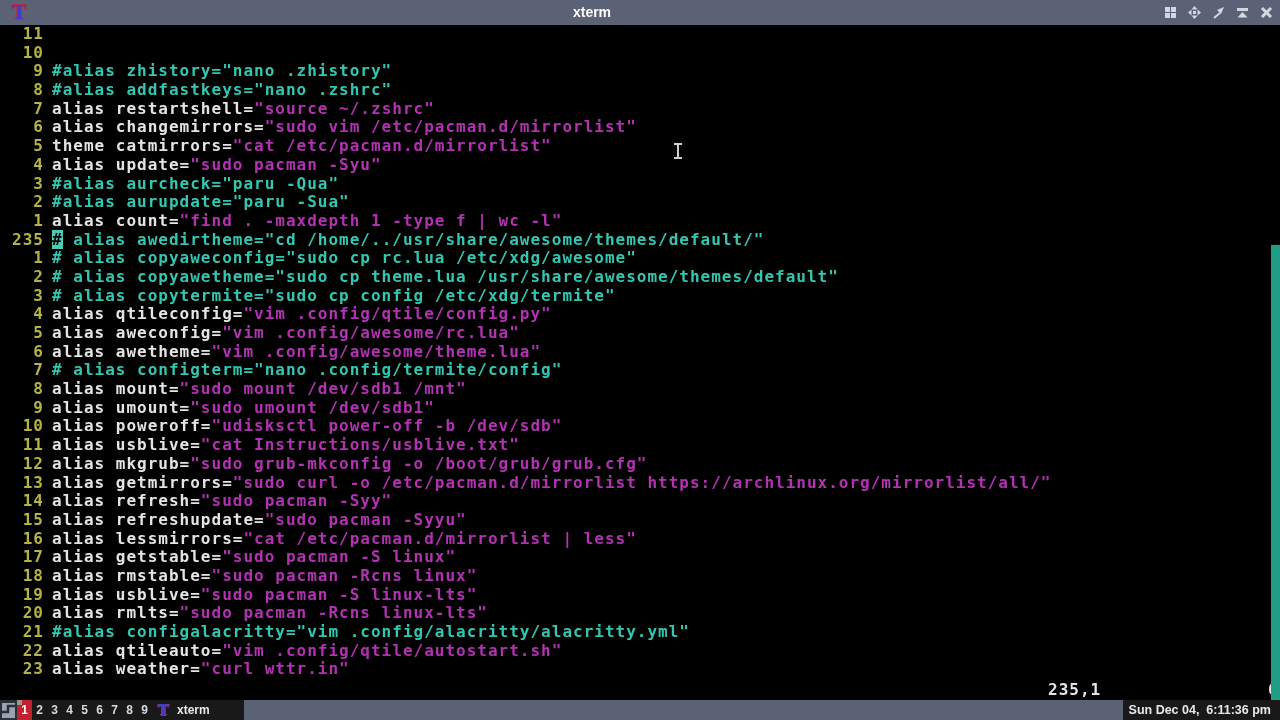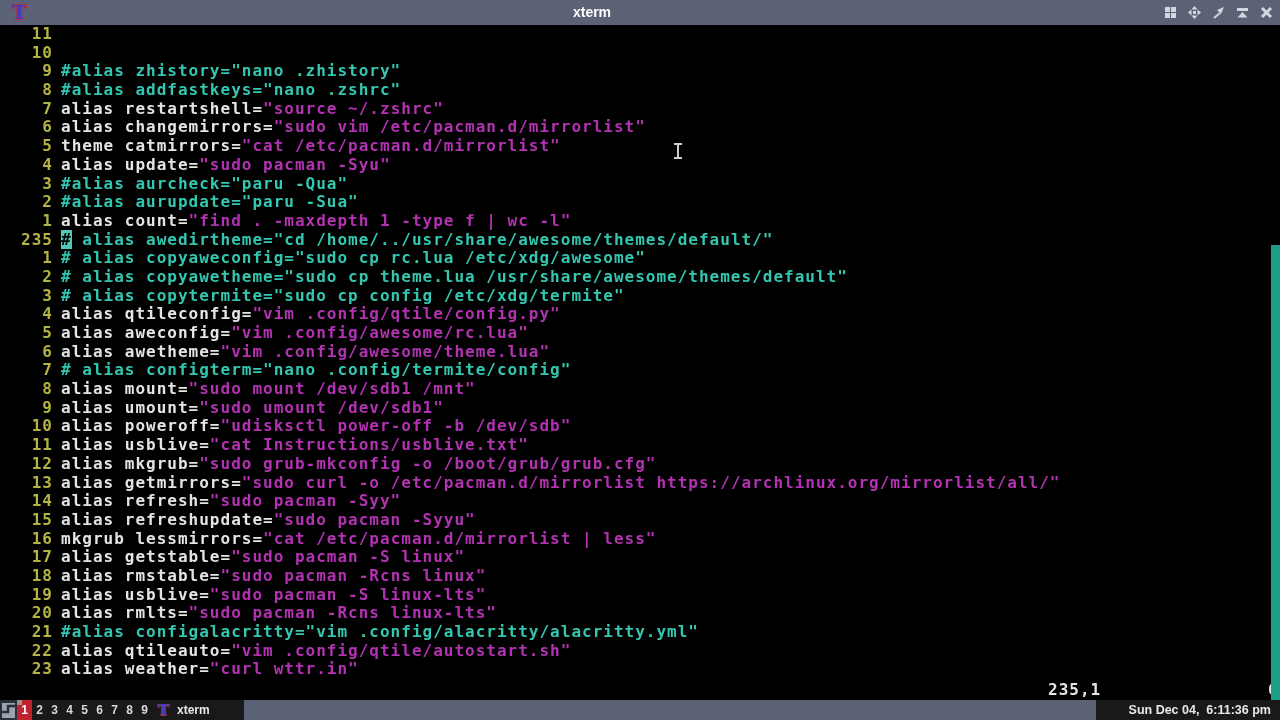--- a/index.html
+++ b/index.html
@@ -11,21 +11,21 @@
   .tb-app-icon { position:absolute; left:8px; top:1px; width:22px; height:23px;
     font-family:"DejaVu Serif", serif; font-weight:bold; font-size:19px; line-height:23px; text-align:center;
     color:#3d3ecf; text-shadow:1px 0 0 #b23232, -1px 0 0 #b23232, 0 1px 0 #b23232, 0 -1px 0 #b23232; }
   .tb-title { position:absolute; left:592px; top:0; transform:translateX(-50%); height:25px; line-height:25px;
     color:#ffffff; font-family:"Liberation Sans", sans-serif; font-weight:bold; font-size:14px; }
   .tb-buttons { position:absolute; right:7px; top:0; height:25px; display:flex; align-items:center; gap:10px; }
   .tb-btn { width:14px; height:14px; display:flex; align-items:center; justify-content:center; cursor:pointer; }
   .tb-btn svg { display:block; }
 
   
-  .vim-screen { position:absolute; top:25px; left:16px; width:1068px; height:675px; background:#000; }
+  .vim-screen { position:absolute; top:25px; left:7px; width:1068px; height:675px; background:#000; }
   .vim-line { height:18.7px; line-height:18.7px; white-space:pre; font-size:16px; font-weight:bold; letter-spacing:1px; padding-left:4px; }
   .lnum { display:inline-block; width:33px; text-align:right; color:#b5b442; }
   .lnum-gap { display:inline-block; width:8px; }
   .seg-normal  { color:#e4e4e4;margin-top:40px; }
   .seg-string  { color:#b232b2; }
   .seg-comment { color:#33c7b1; }
   .seg-cursor  { background:#4ecab6; color:#000; }
   .vim-ruler, .vim-percent { position:absolute; color:#e4e4e4; font-size:16px; font-weight:bold; letter-spacing:1px; top:680px; height:19px; line-height:19px; }
   .vim-ruler { left:1048px; }
   .vim-percent { left:1268px; }
@@ -46,21 +46,21 @@
   .awm-logo { width:17px; height:20px; background:#2b2f36; display:flex; align-items:center; justify-content:center; }
   .tag-list { display:flex; background:#191919; }
   .tag { width:15px; height:20px; line-height:20px; text-align:center; color:#d8d8d8; font-size:12px; font-weight:bold; position:relative; cursor:pointer; }
   .tag-active { background:#c2202e; color:#ffffff; }
   .tag-active::before { content:""; position:absolute; left:0; top:0; width:5px; height:5px; background:#9a958d; }
   .task-item { width:92px; height:20px; background:#191919; display:flex; align-items:center; gap:6px; padding-left:4px; cursor:pointer; }
   .task-icon { width:15px; height:17px; font-family:"DejaVu Serif", serif; font-weight:bold; font-size:14px; line-height:17px; text-align:center;
     color:#3d3ecf; text-shadow:1px 0 0 #b23232, -1px 0 0 #b23232, 0 1px 0 #b23232; }
   .task-label { color:#e8e8e8; font-size:12px; font-weight:bold; }
   .tb-filler { flex:1; }
-  .clock { width:184px; height:20px; background:#191919; color:#e8e8e8; font-size:12.5px; font-weight:bold;
+  .clock { width:157px; height:20px; background:#191919; color:#e8e8e8; font-size:12.5px; font-weight:bold;
     line-height:20px; text-align:right; padding-right:9px; white-space:pre; }
 </style>
 </head>
 <body>
 
 <div class="titlebar">
   <div class="tb-app-icon">T</div>
   <div class="tb-title">xterm</div>
   <div class="tb-buttons">
     <span class="tb-btn">
@@ -126,21 +126,21 @@
       <div class="vim-line"><span class="lnum">6</span><span class="lnum-gap"></span><span class="seg-normal">alias awetheme=</span><span class="seg-string">"vim .config/awesome/theme.lua"</span></div>
       <div class="vim-line"><span class="lnum">7</span><span class="lnum-gap"></span><span class="seg-comment"># alias configterm="nano .config/termite/config"</span></div>
       <div class="vim-line"><span class="lnum">8</span><span class="lnum-gap"></span><span class="seg-normal">alias mount=</span><span class="seg-string">"sudo mount /dev/sdb1 /mnt"</span></div>
       <div class="vim-line"><span class="lnum">9</span><span class="lnum-gap"></span><span class="seg-normal">alias umount=</span><span class="seg-string">"sudo umount /dev/sdb1"</span></div>
       <div class="vim-line"><span class="lnum">10</span><span class="lnum-gap"></span><span class="seg-normal">alias poweroff=</span><span class="seg-string">"udisksctl power-off -b /dev/sdb"</span></div>
       <div class="vim-line"><span class="lnum">11</span><span class="lnum-gap"></span><span class="seg-normal">alias usblive=</span><span class="seg-string">"cat Instructions/usblive.txt"</span></div>
       <div class="vim-line"><span class="lnum">12</span><span class="lnum-gap"></span><span class="seg-normal">alias mkgrub=</span><span class="seg-string">"sudo grub-mkconfig -o /boot/grub/grub.cfg"</span></div>
       <div class="vim-line"><span class="lnum">13</span><span class="lnum-gap"></span><span class="seg-normal">alias getmirrors=</span><span class="seg-string">"sudo curl -o /etc/pacman.d/mirrorlist https://archlinux.org/mirrorlist/all/"</span></div>
       <div class="vim-line"><span class="lnum">14</span><span class="lnum-gap"></span><span class="seg-normal">alias refresh=</span><span class="seg-string">"sudo pacman -Syy"</span></div>
       <div class="vim-line"><span class="lnum">15</span><span class="lnum-gap"></span><span class="seg-normal">alias refreshupdate=</span><span class="seg-string">"sudo pacman -Syyu"</span></div>
-      <div class="vim-line"><span class="lnum">16</span><span class="lnum-gap"></span><span class="seg-normal">mkgrub lessmirrors=</span><span class="seg-string">"cat /etc/pacman.d/mirrorlist | less"</span></div>
+      <div class="vim-line"><span class="lnum">16</span><span class="lnum-gap"></span><span class="seg-normal">alias lessmirrors=</span><span class="seg-string">"cat /etc/pacman.d/mirrorlist | less"</span></div>
       <div class="vim-line"><span class="lnum">17</span><span class="lnum-gap"></span><span class="seg-normal">alias getstable=</span><span class="seg-string">"sudo pacman -S linux"</span></div>
       <div class="vim-line"><span class="lnum">18</span><span class="lnum-gap"></span><span class="seg-normal">alias rmstable=</span><span class="seg-string">"sudo pacman -Rcns linux"</span></div>
       <div class="vim-line"><span class="lnum">19</span><span class="lnum-gap"></span><span class="seg-normal">alias usblive=</span><span class="seg-string">"sudo pacman -S linux-lts"</span></div>
       <div class="vim-line"><span class="lnum">20</span><span class="lnum-gap"></span><span class="seg-normal">alias rmlts=</span><span class="seg-string">"sudo pacman -Rcns linux-lts"</span></div>
       <div class="vim-line"><span class="lnum">21</span><span class="lnum-gap"></span><span class="seg-comment">#alias configalacritty="vim .config/alacritty/alacritty.yml"</span></div>
       <div class="vim-line"><span class="lnum">22</span><span class="lnum-gap"></span><span class="seg-normal">alias qtileauto=</span><span class="seg-string">"vim .config/qtile/autostart.sh"</span></div>
       <div class="vim-line"><span class="lnum">23</span><span class="lnum-gap"></span><span class="seg-normal">alias weather=</span><span class="seg-string">"curl wttr.in"</span></div>
     </div>
 </div>
 <div class="vim-ruler">235,1</div>

